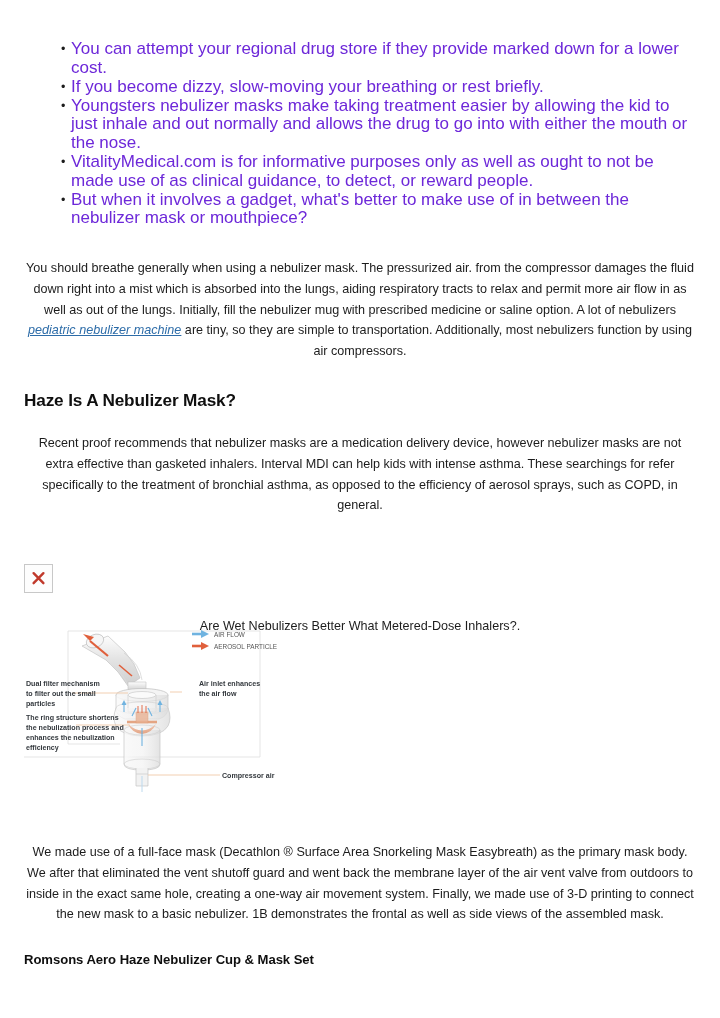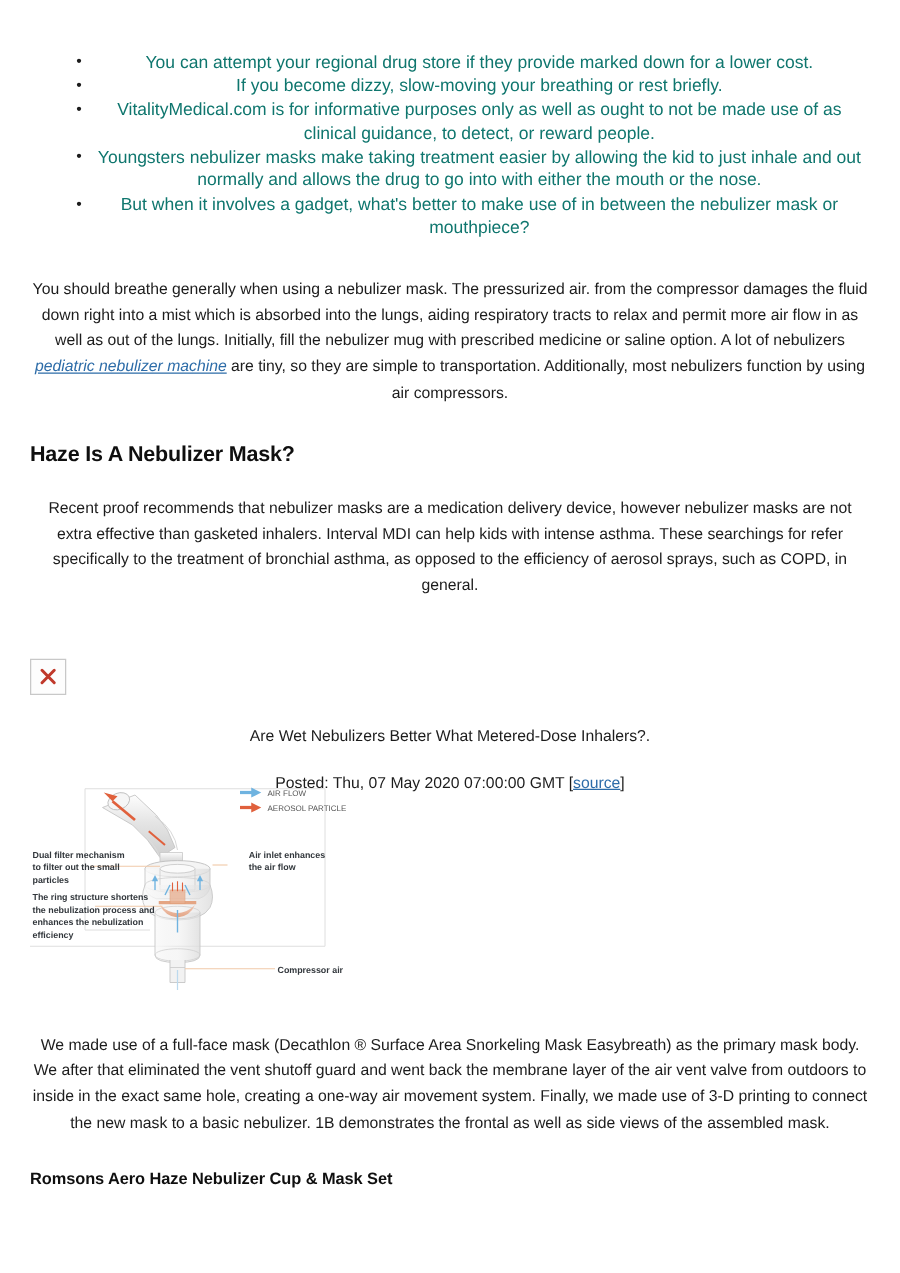--- a/index.html
+++ b/index.html
@@ -33,25 +33,24 @@
 
   
   ul.bullets {
     list-style: none;
     margin: 0 0 0 0;
     padding: 0;
   }
   ul.bullets li {
     position: relative;
     padding-left: 47px;
-    font-size: 14px;
+    font-size: 17px;
     line-height: 18.6px;
-    color: #0f766e;
+    color: #6d28d9;
     margin: 0 0 0.5px 0;
-    text-align: center;
   }
   ul.bullets li::before {
     content: "\2022";
     position: absolute;
     left: 37px;
     top: 0;
     font-size: 12.6px;
     line-height: 18.6px;
     color: #1c1c1c;
   }
@@ -125,22 +124,22 @@
 </style>
 </head>
 <body>
 
 <div class="page">
   <div class="content">
 
     <ul class="bullets">
       <li><span>You can attempt your regional drug store if they provide marked down for a lower cost.</span></li>
       <li><span>If you become dizzy, slow-moving your breathing or rest briefly.</span></li>
+      <li><span>Youngsters nebulizer masks make taking treatment easier by allowing the kid to just inhale and out normally and allows the drug to go into with either the mouth or the nose.</span></li>
       <li><span>VitalityMedical.com is for informative purposes only as well as ought to not be made use of as clinical guidance, to detect, or reward people.</span></li>
-      <li><span>Youngsters nebulizer masks make taking treatment easier by allowing the kid to just inhale and out normally and allows the drug to go into with either the mouth or the nose.</span></li>
       <li><span>But when it involves a gadget, what's better to make use of in between the nebulizer mask or mouthpiece?</span></li>
     </ul>
 
     <div style="height:30px"></div>
     <p class="para"><span>You should breathe generally when using a nebulizer mask. The pressurized air. from the compressor damages the fluid down right into a mist which is absorbed into the lungs, aiding respiratory tracts to relax and permit more air flow in as well as out of the lungs. Initially, fill the nebulizer mug with prescribed medicine or saline option. A lot of nebulizers </span><a class="inline-link" href="#">pediatric nebulizer machine</a><span> are tiny, so they are simple to transportation. Additionally, most nebulizers function by using air compressors.</span></p>
 
     <div style="height:28px"></div>
     <h2 class="head-main">Haze Is A Nebulizer Mask?</h2>
 
     <div style="height:22px"></div>
@@ -154,21 +153,20 @@
         <svg width="15" height="15" viewBox="0 0 15 15" aria-hidden="true">
           <path d="M2.6 2.2 L12.4 12.2 M12.4 2.2 L2.6 12.2" stroke="#c0392b" stroke-width="2.4" stroke-linecap="round" fill="none"></path>
         </svg>
       </span>
     </div>
 
     <div style="height:23px"></div>
     <p class="para">Are Wet Nebulizers Better What Metered-Dose Inhalers?.</p>
 
     <div style="height:17px"></div>
-    <p class="para"><span>Posted: Thu, 07 May 2020 07:00:00 GMT [</span><a class="src-link" href="#">source</a><span>]</span></p>
 
     <div style="height:189px"></div>
 
     <p class="para">We made use of a full-face mask (Decathlon ® Surface Area Snorkeling Mask Easybreath) as the primary mask body. We after that eliminated the vent shutoff guard and went back the membrane layer of the air vent valve from outdoors to inside in the exact same hole, creating a one-way air movement system. Finally, we made use of 3-D printing to connect the new mask to a basic nebulizer. 1B demonstrates the frontal as well as side views of the assembled mask.</p>
 
     <div style="height:26px"></div>
     <h3 class="head-sub">Romsons Aero Haze Nebulizer Cup &amp; Mask Set</h3>
   </div>
 
   <div class="diagram-wrap">

